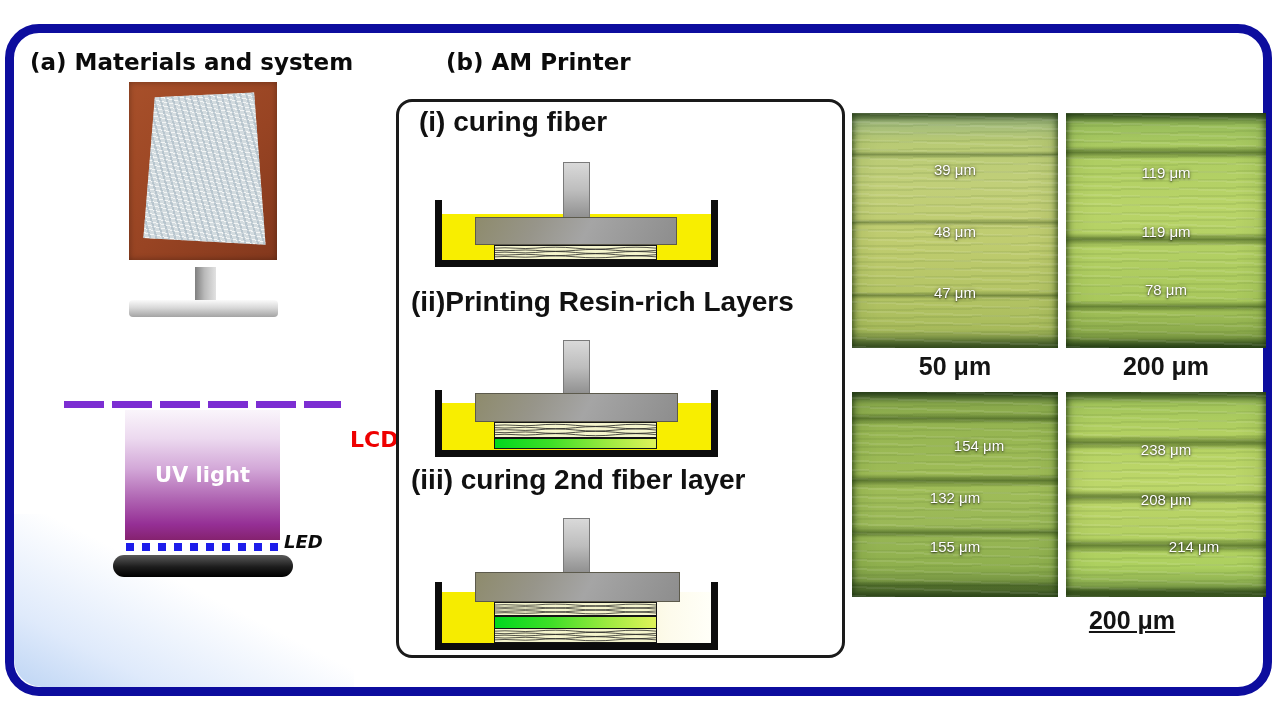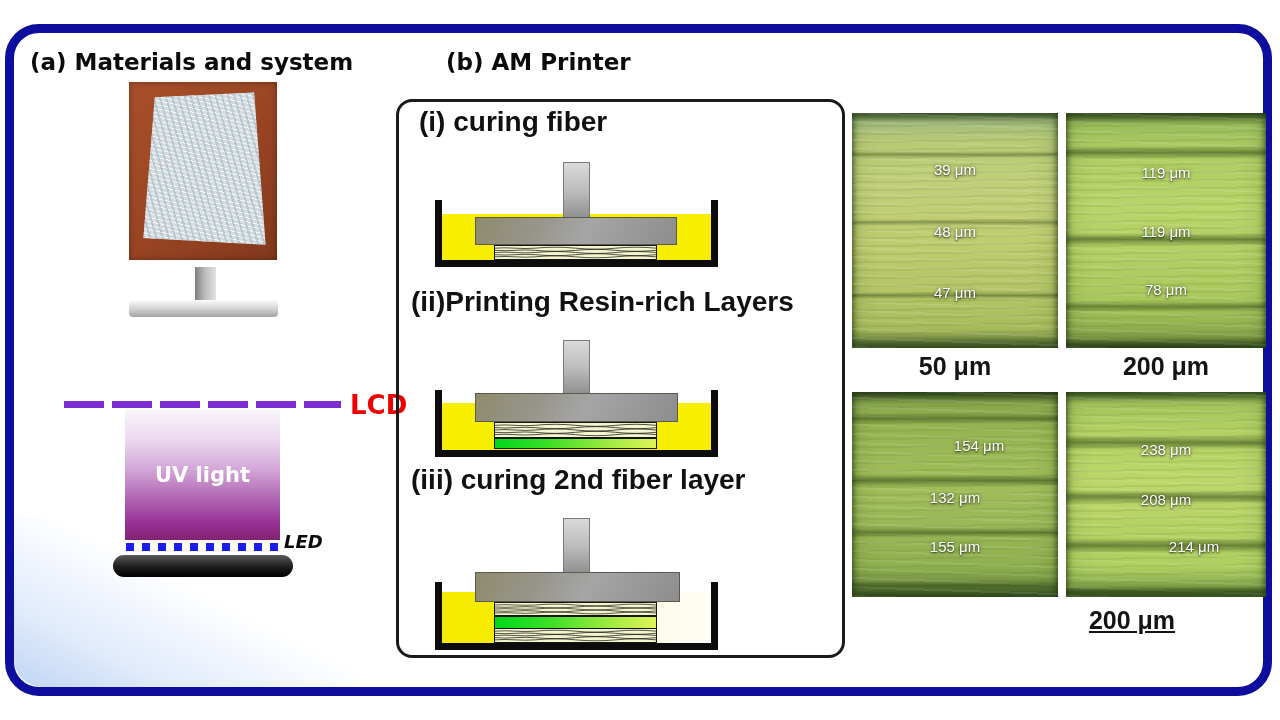--- a/index.html
+++ b/index.html
@@ -44,21 +44,21 @@
   .resin-a {
     position:absolute; background:linear-gradient(180deg,#fffef2 0%,#fdf87e 45%,#f8ee00 100%);
     display:flex; align-items:center; justify-content:center;
   }
   .resin-a-label { color:#1414c8; font-weight:bold; font-size:20px; white-space:nowrap; }
 
   .lcd-dash {
     position:absolute; height:7px;
     background:repeating-linear-gradient(90deg,#7c2ed2 0 40px, rgba(255,255,255,0) 40px 48px);
   }
-  .lcd-label { position:absolute; color:#ee0000; font-weight:bold; font-size:26px; }
+  .lcd-label { position:absolute; color:#ee0000; font-weight:bold; font-size:22px;margin-top:37px; }
 
   .uv-box {
     position:absolute;
     background:linear-gradient(180deg,#faf5fb 0%,#ecd9ef 22%,#d3a8d8 45%,#b066b3 68%,#952f95 88%,#85226f 100%);
     display:flex; align-items:center; justify-content:center;
   }
   .uv-label { color:#ffffff; font-weight:bold; font-size:21px; }
 
   .led-dots {
     position:absolute; height:8px;

